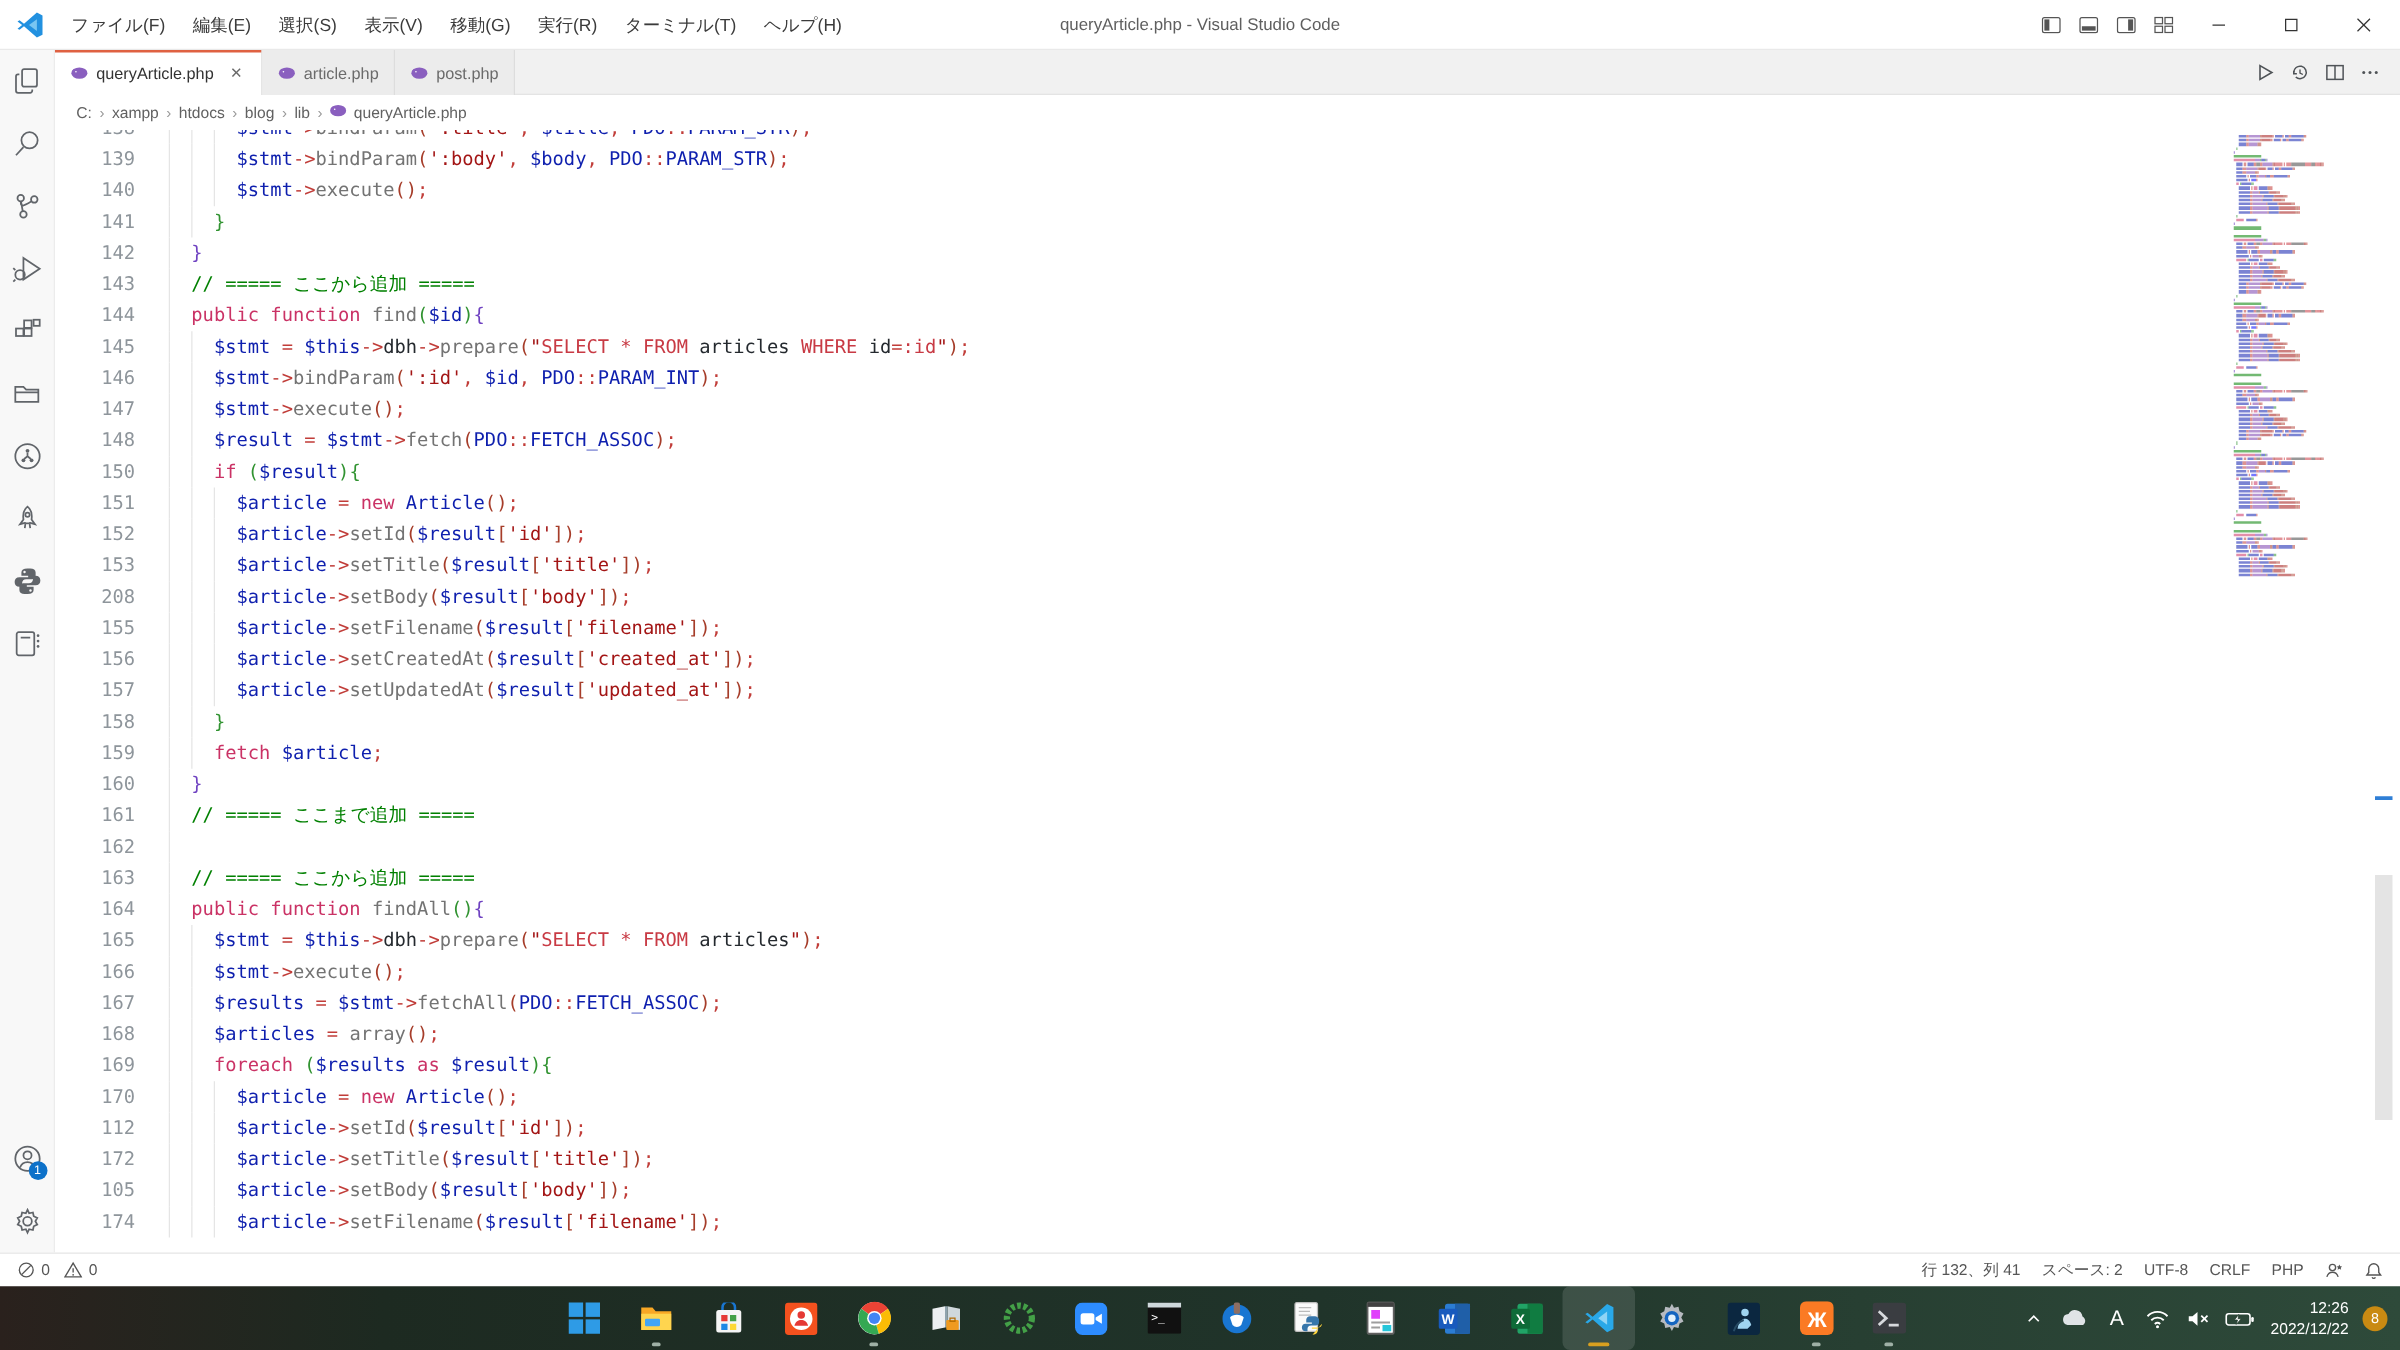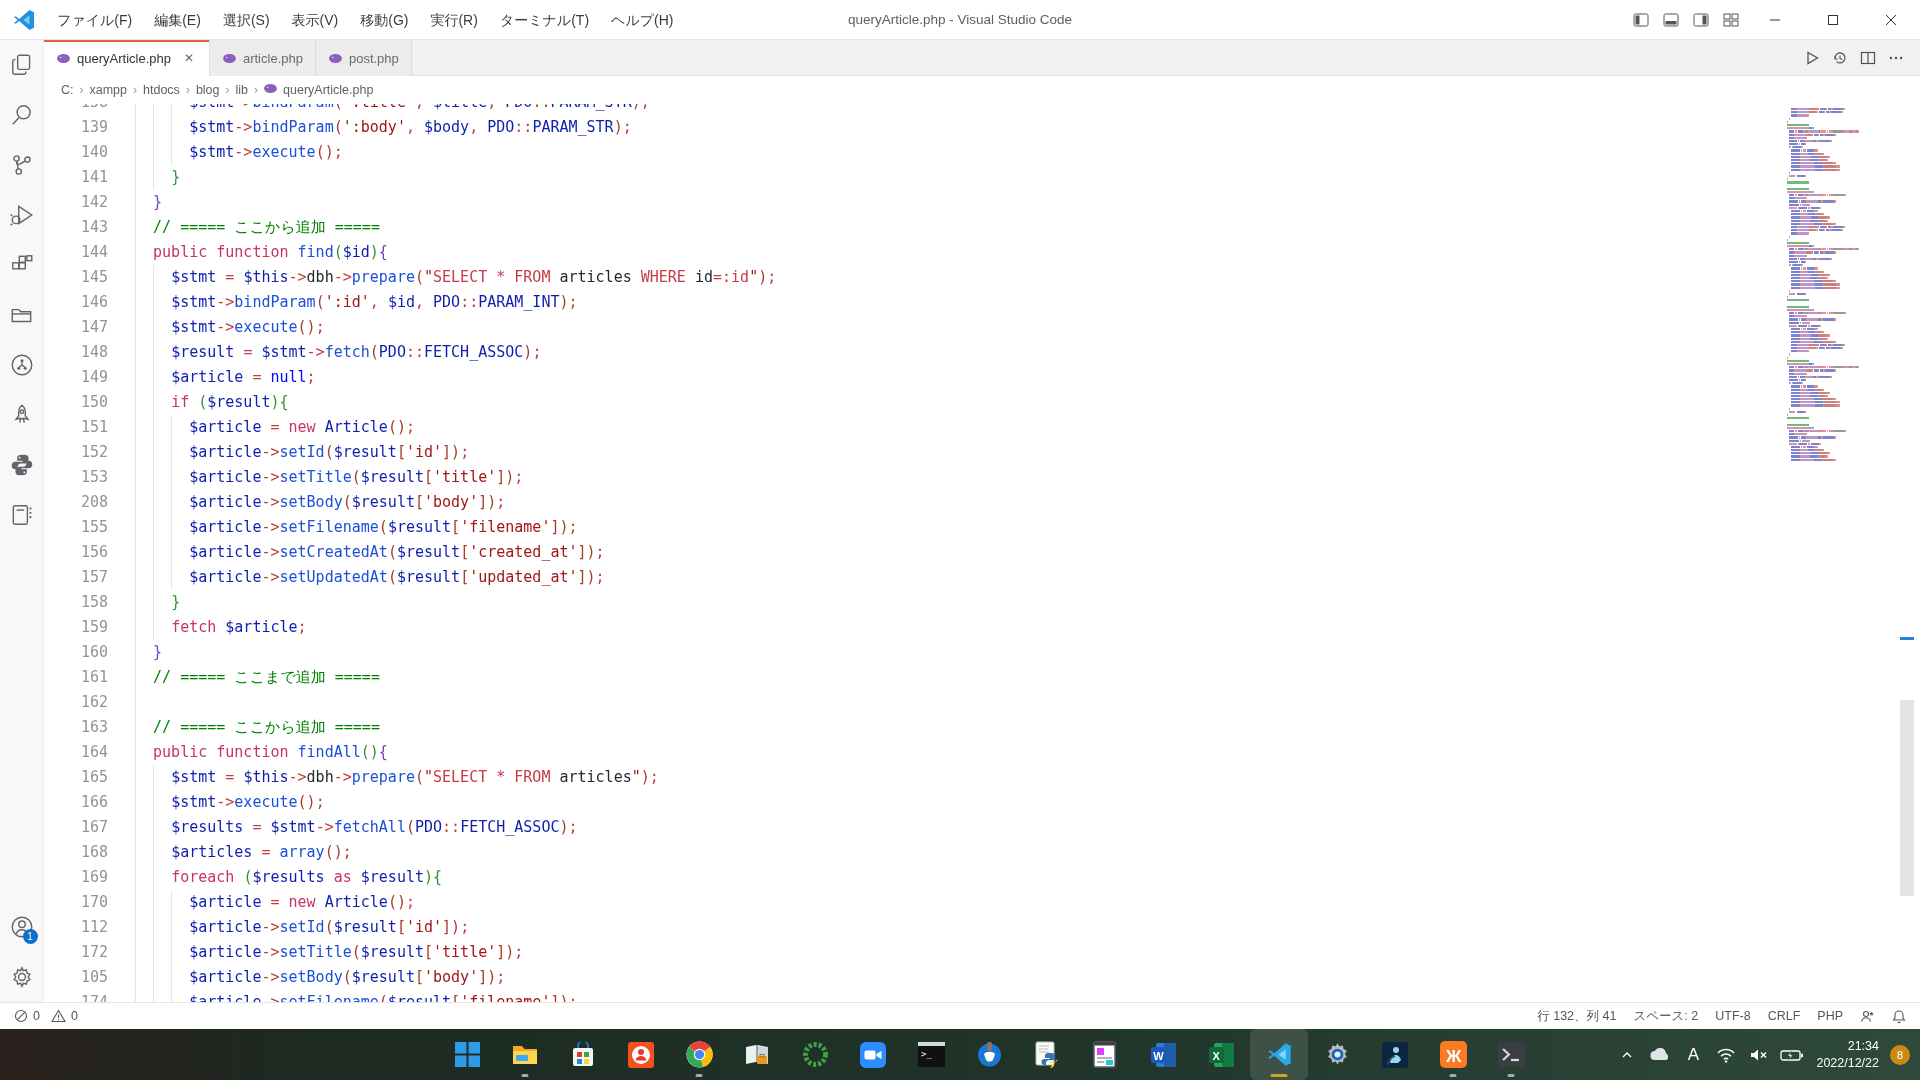--- a/index.html
+++ b/index.html
@@ -51,21 +51,21 @@
   .code-row { height:25px; display:flex; position:relative; }
   .gutter { width:91px; flex:0 0 auto; text-align:right; padding-right:27px; font-family:"DejaVu Sans Mono", monospace;
     font-size:15px; line-height:25px; color:#8e959b; }
   .code-text { position:relative; flex:1; font-family:"DejaVu Sans Mono", monospace; font-size:15px; line-height:25px; white-space:pre; }
   .guide { position:absolute; top:0; bottom:0; width:1px; background:#e5e5e5; }
   .tk-t   { color:#24292e; }
   .tk-id  { color:#24292e; }
   .tk-v   { color:#0e1fae; }
   .tk-kw  { color:#ca3265; }
   .tk-op  { color:#c13d39; }
-  .tk-fn  { color:#1d4ed8; }
+  .tk-fn  { color:#737373; }
   .tk-str { color:#a31515; }
   .tk-sql { color:#c83a44; }
   .tk-com { color:#008000; }
   .tk-nul { color:#0008ff; }
   .tk-bg  { color:#319331; }
   .tk-bp  { color:#6f42c1; }
   .tk-bb  { color:#a63d2a; }
 
   
   #minimap { position:absolute; right:27px; top:4px; width:108px; height:880px; overflow:hidden; }
@@ -379,24 +379,20 @@
         </div>
         <div class="code-row">
           <div class="gutter">147</div>
           <div class="code-text"><div class="guide" style="left: 0px;"></div><div class="guide" style="left: 18.06px;"></div><span class="tk-t">    </span><span class="tk-v">$stmt</span><span class="tk-op">-&gt;</span><span class="tk-fn">execute</span><span class="tk-bb">()</span><span class="tk-op">;</span></div>
         </div>
         <div class="code-row">
           <div class="gutter">148</div>
           <div class="code-text"><div class="guide" style="left: 0px;"></div><div class="guide" style="left: 18.06px;"></div><span class="tk-t">    </span><span class="tk-v">$result</span><span class="tk-t"> </span><span class="tk-op">=</span><span class="tk-t"> </span><span class="tk-v">$stmt</span><span class="tk-op">-&gt;</span><span class="tk-fn">fetch</span><span class="tk-bb">(</span><span class="tk-v">PDO</span><span class="tk-op">::</span><span class="tk-v">FETCH_ASSOC</span><span class="tk-bb">)</span><span class="tk-op">;</span></div>
         </div>
         <div class="code-row">
-          <div class="gutter">149</div>
-          <div class="code-text"><div class="guide" style="left: 0px;"></div><div class="guide" style="left: 18.06px;"></div><span class="tk-t">    </span><span class="tk-v">$article</span><span class="tk-t"> </span><span class="tk-op">=</span><span class="tk-t"> </span><span class="tk-nul">null</span><span class="tk-op">;</span></div>
-        </div>
-        <div class="code-row">
           <div class="gutter">150</div>
           <div class="code-text"><div class="guide" style="left: 0px;"></div><div class="guide" style="left: 18.06px;"></div><span class="tk-t">    </span><span class="tk-kw">if</span><span class="tk-t"> </span><span class="tk-bg">(</span><span class="tk-v">$result</span><span class="tk-bg">)</span><span class="tk-bg">{</span></div>
         </div>
         <div class="code-row">
           <div class="gutter">151</div>
           <div class="code-text"><div class="guide" style="left: 0px;"></div><div class="guide" style="left: 18.06px;"></div><div class="guide" style="left: 36.12px;"></div><span class="tk-t">      </span><span class="tk-v">$article</span><span class="tk-t"> </span><span class="tk-op">=</span><span class="tk-t"> </span><span class="tk-kw">new</span><span class="tk-t"> </span><span class="tk-v">Article</span><span class="tk-bb">()</span><span class="tk-op">;</span></div>
         </div>
         <div class="code-row">
           <div class="gutter">152</div>
           <div class="code-text"><div class="guide" style="left: 0px;"></div><div class="guide" style="left: 18.06px;"></div><div class="guide" style="left: 36.12px;"></div><span class="tk-t">      </span><span class="tk-v">$article</span><span class="tk-op">-&gt;</span><span class="tk-fn">setId</span><span class="tk-bb">(</span><span class="tk-v">$result</span><span class="tk-bb">[</span><span class="tk-str">'id'</span><span class="tk-bb">]</span><span class="tk-bb">)</span><span class="tk-op">;</span></div>
@@ -1949,20 +1945,20 @@
           </svg>
         </span>
       <span class="tray-ico">
           <svg width="24" height="16" viewBox="0 0 24 16">
             <rect x="1" y="4" width="19" height="9" rx="2" fill="none" stroke="#fff" stroke-width="1.3"></rect>
             <rect x="21" y="6.5" width="2" height="4" rx="1" fill="#fff"></rect>
             <path d="M11 4.5 L7.5 9 H10 L9 12.5 L13 8 H10.5 Z" fill="#fff" stroke="#253d2f" stroke-width=".6"></path>
           </svg>
         </span>
       <div id="clock">
-        <div>21:34</div>
+        <div>12:26</div>
         <div>2022/12/22</div>
       </div>
       <div id="notif-badge">8</div>
     </div>
   </div>
 
 </div>
 
 </body></html>

